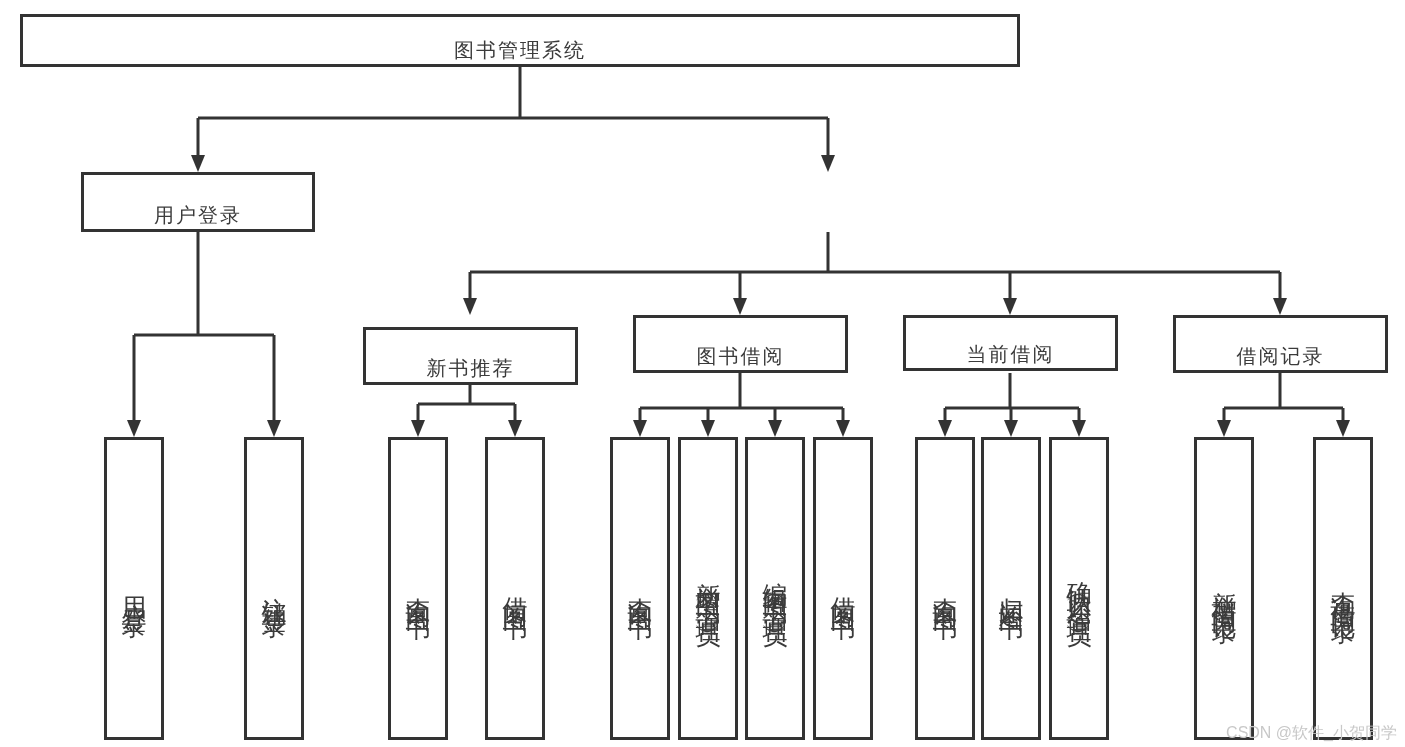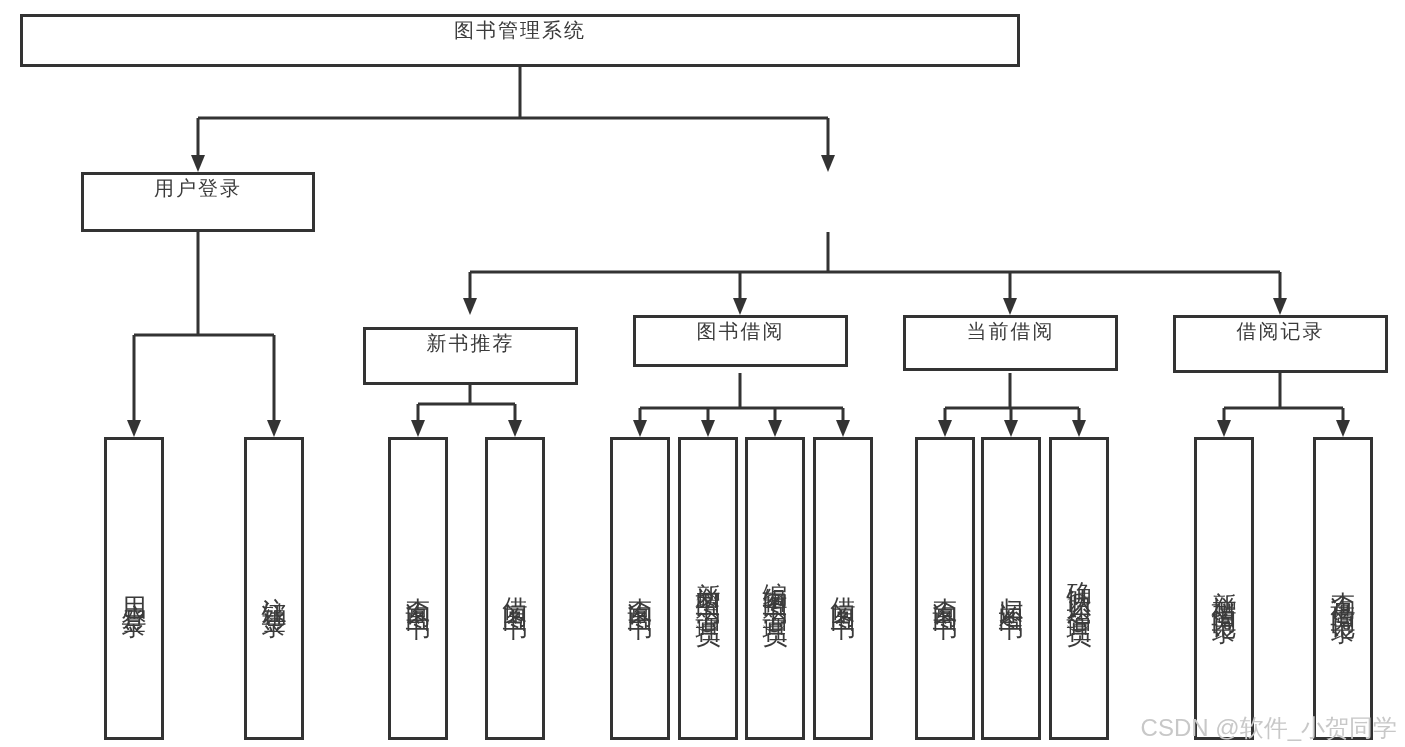--- a/index.html
+++ b/index.html
@@ -35,21 +35,21 @@
   svg.edges polygon {
     fill: var(--line);
     stroke: none;
   }
 
   .node {
     position: absolute;
     border: 3px solid var(--line);
     background: var(--background);
     display: flex;
-    align-items: flex-start;
+    align-items: flex-end;
     justify-content: center;
     z-index: 2;
   }
   .node .lbl {
     font-size: 20px;
     letter-spacing: 2px;
     color: var(--text);
     white-space: nowrap;
   }
 
@@ -71,21 +71,21 @@
     letter-spacing: 6px;
     line-height: 1;
     color: var(--text);
     white-space: nowrap;
   }
 
   .watermark {
     position: absolute;
     right: 8px;
     bottom: 3px;
-    font-size: 24px;
+    font-size: 16px;
     color: var(--watermark);
     z-index: 3;
     white-space: nowrap;
   }
 </style>
 </head>
 <body>
 
 <div class="canvas">
 
@@ -143,21 +143,21 @@
     <span class="lbl">图书管理系统</span>
   </div>
 
   <div class="node" style="left:81px; top:172px; width:234px; height:60px;">
     <span class="lbl">用户登录</span>
   </div>
 
   <div class="node" style="left:363px; top:327px; width:215px; height:58px;">
     <span class="lbl">新书推荐</span>
   </div>
-  <div class="node" style="left:633px; top:315px; width:215px; height:52px;">
+  <div class="node" style="left:633px; top:315px; width:215px; height:58px;">
     <span class="lbl">图书借阅</span>
   </div>
   <div class="node" style="left:903px; top:315px; width:215px; height:56px;">
     <span class="lbl">当前借阅</span>
   </div>
   <div class="node" style="left:1173px; top:315px; width:215px; height:58px;">
     <span class="lbl">借阅记录</span>
   </div>
 
   <div class="leaf" style="left:104px;">

